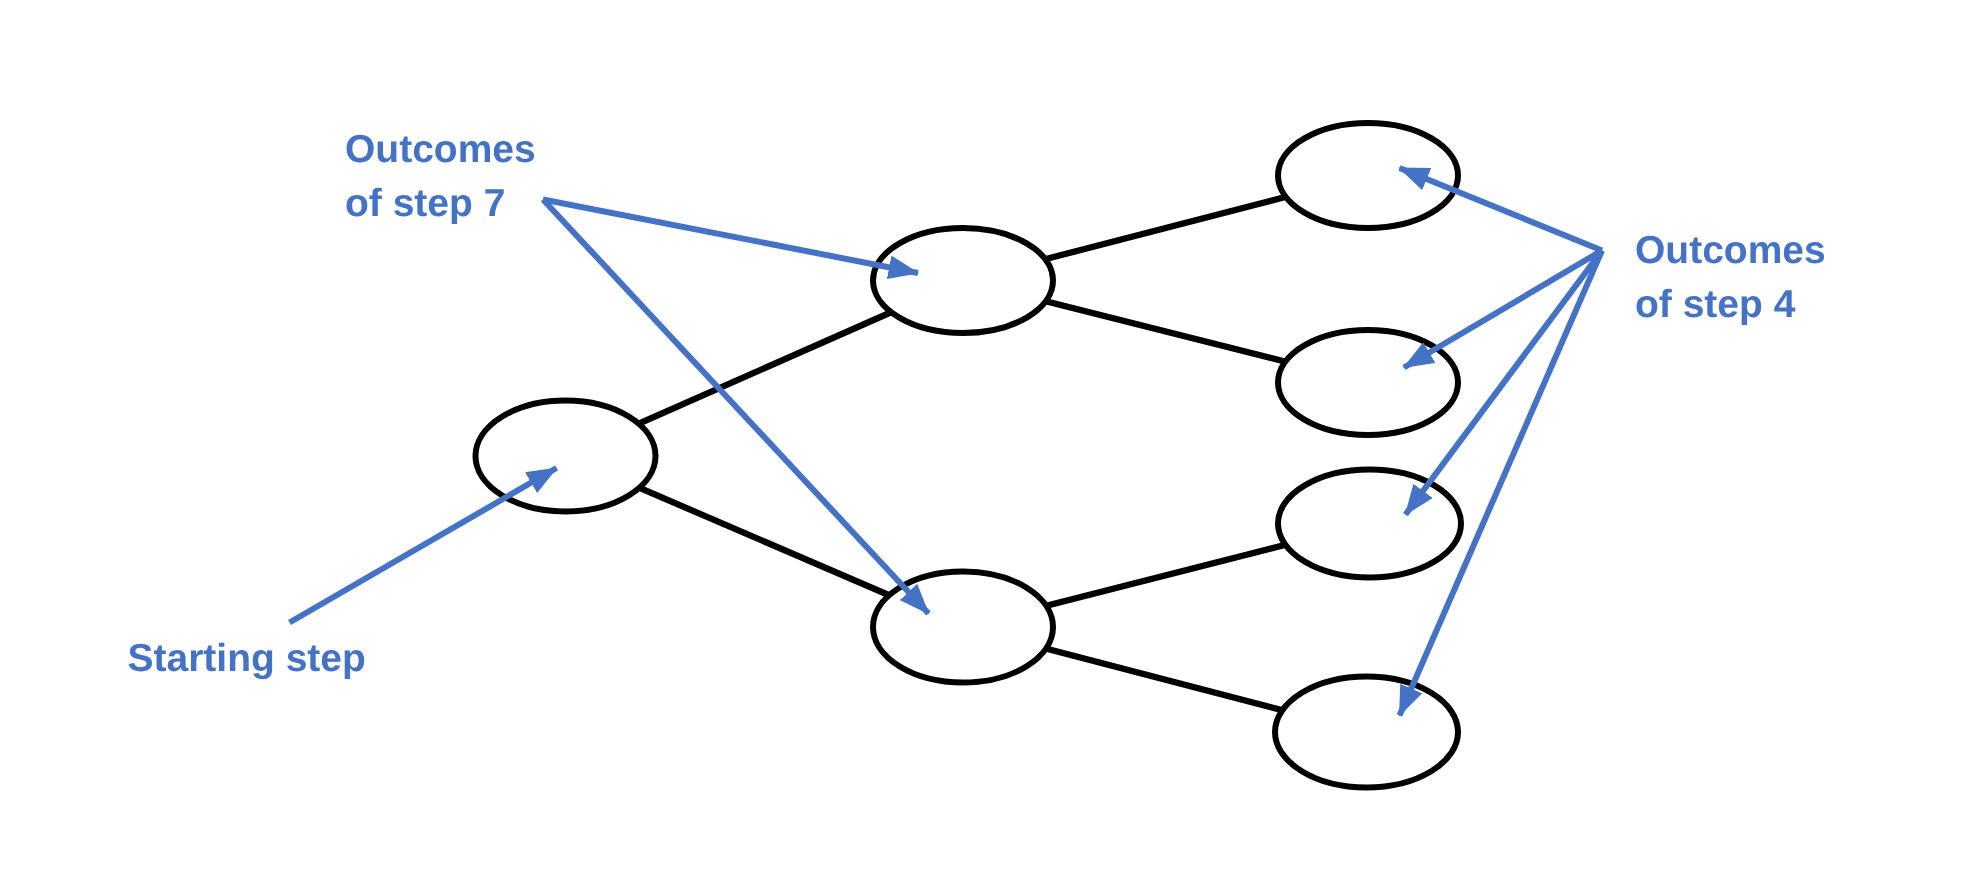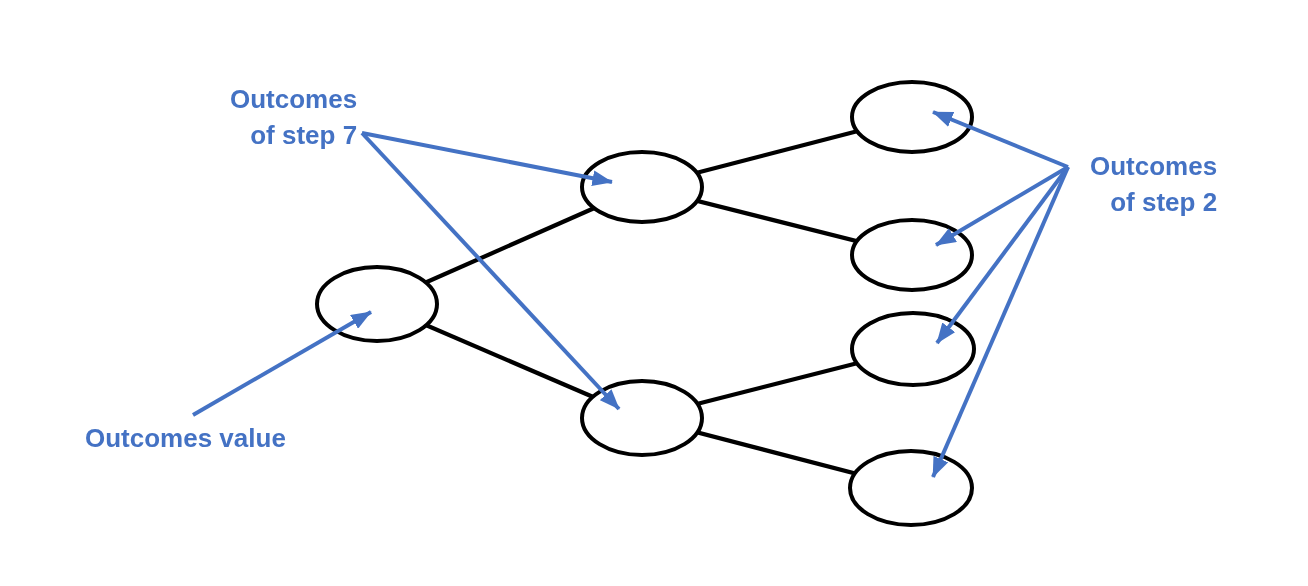--- a/index.html
+++ b/index.html
@@ -24,21 +24,20 @@
     position: absolute;
     color: #4472C4;
     font-weight: bold;
     font-size: 26px;
     line-height: 36px;
     white-space: nowrap;
     user-select: none;
   }
   .diagram-label .ln {
     display: block;
-    text-align: right;
   }
 </style>
 </head>
 <body>
 
 <div class="stage">
 
   <svg width="1308" height="586" viewBox="0 0 1308 586">
     <defs>
       <marker id="arrowhead" markerUnits="strokeWidth" markerWidth="5.2" markerHeight="4" refX="4.9" refY="2" orient="auto">
@@ -76,20 +75,20 @@
     </g>
   </svg>
 
   <div class="diagram-label" style="left:230px; top:81px;">
     <span class="ln">Outcomes</span>
     <span class="ln">of step 7</span>
   </div>
 
   <div class="diagram-label" style="left:1090px; top:148px;">
     <span class="ln">Outcomes</span>
-    <span class="ln">of step 2</span>
+    <span class="ln">of step 4</span>
   </div>
 
   <div class="diagram-label" style="left:85px; top:420px;">
-    <span class="ln">Outcomes value</span>
+    <span class="ln">Starting step</span>
   </div>
 
 </div>
 
 </body></html>

